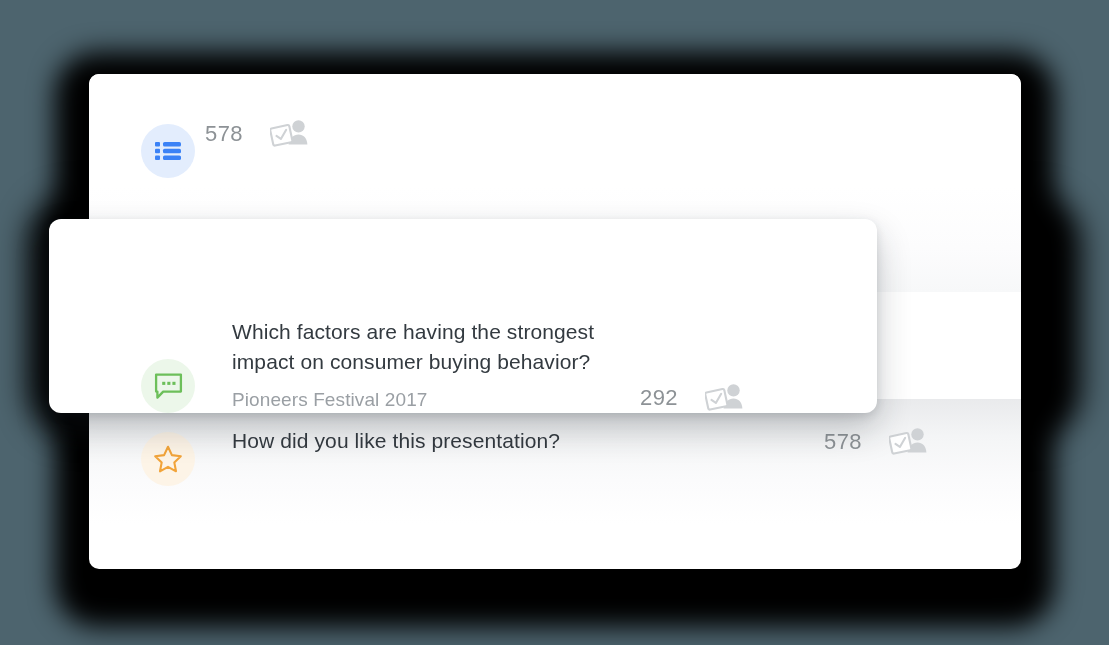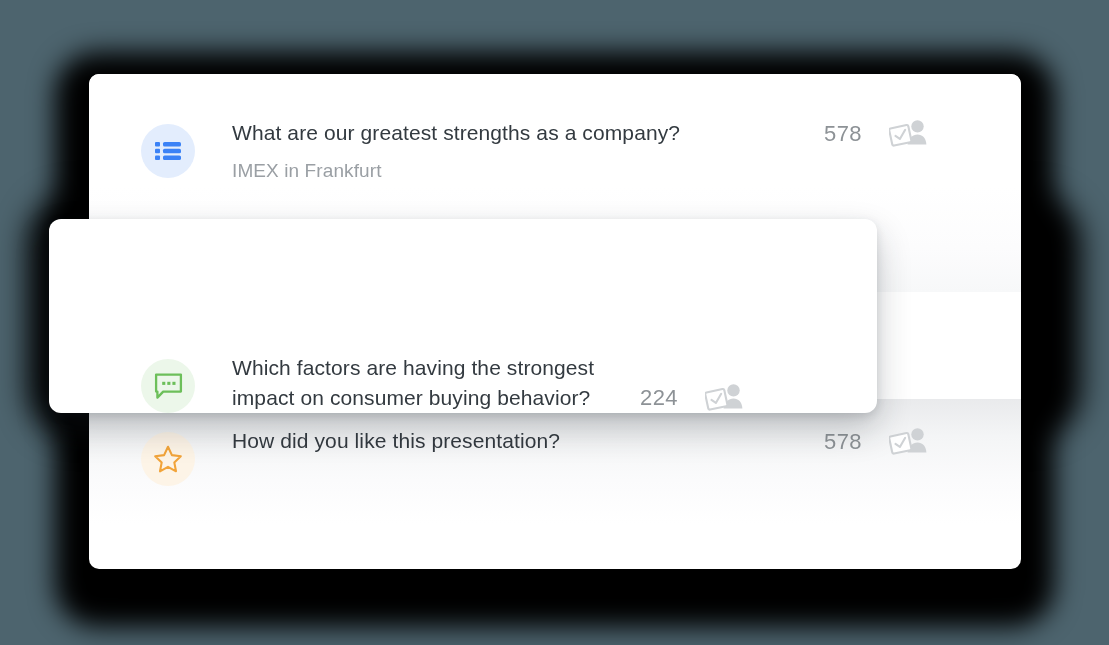--- a/index.html
+++ b/index.html
@@ -152,24 +152,20 @@
   <div class="row row-1">
     <div class="icon-badge badge-list">
       <svg width="26" height="20" viewBox="0 0 26 20" aria-hidden="true">
         <rect x="0" y="1" width="5" height="4.6" rx="1" fill="#3b82f6"></rect>
         <rect x="8" y="1" width="18" height="4.6" rx="1.6" fill="#3b82f6"></rect>
         <rect x="0" y="7.7" width="5" height="4.6" rx="1" fill="#3b82f6"></rect>
         <rect x="8" y="7.7" width="18" height="4.6" rx="1.6" fill="#3b82f6"></rect>
         <rect x="0" y="14.4" width="5" height="4.6" rx="1" fill="#3b82f6"></rect>
         <rect x="8" y="14.4" width="18" height="4.6" rx="1.6" fill="#3b82f6"></rect>
       </svg>
-    </div>
-    <div class="text-block">
-      <div class="q-title">What are our greatest strengths as a company?</div>
-      <div class="q-sub">IMEX in Frankfurt</div>
     </div>
     <div class="meta">
       <span class="count">578</span>
       <span class="respondents-icon">
         <svg width="38" height="30" viewBox="0 0 38 30" aria-hidden="true">
           <circle cx="28.5" cy="7.4" r="6.2" fill="#cfd2d5"></circle>
           <path d="M18.6 25.6 C19.6 19.2 23.6 15.6 28.5 15.6 C33.4 15.6 37 19.2 37.4 25.6 Z" fill="#cfd2d5"></path>
           <g transform="rotate(-12 13 16)">
             <rect x="1.5" y="7.2" width="19.5" height="17.5" rx="1.6" fill="#ffffff" stroke="#cfd2d5" stroke-width="2.1"></rect>
             <path d="M6.4 15.6 L10.1 19.4 L17.2 11.6" fill="none" stroke="#cfd2d5" stroke-width="2.1" stroke-linecap="round" stroke-linejoin="round"></path>
@@ -209,23 +205,24 @@
   <div class="icon-badge badge-chat">
     <svg width="29" height="27" viewBox="0 0 29 27" aria-hidden="true">
       <path d="M2.1 1.6 H26.9 V18.6 H9.2 L3.4 24.6 L3.4 18.6 H2.1 Z" fill="none" stroke="#6cbf5a" stroke-width="2.3" stroke-linejoin="round"></path>
       <rect x="8.2" y="8.8" width="3.1" height="3.1" fill="#6cbf5a"></rect>
       <rect x="13.3" y="8.8" width="3.1" height="3.1" fill="#6cbf5a"></rect>
       <rect x="18.4" y="8.8" width="3.1" height="3.1" fill="#6cbf5a"></rect>
     </svg>
   </div>
   <div class="text-block">
     <div class="q-title">Which factors are having the strongest impact on consumer buying behavior?</div>
+    <div class="q-sub">Pioneers Festival 2017</div>
   </div>
   <div class="meta">
-    <span class="count">224</span>
+    <span class="count">292</span>
     <span class="respondents-icon">
       <svg width="38" height="30" viewBox="0 0 38 30" aria-hidden="true">
         <circle cx="28.5" cy="7.4" r="6.2" fill="#cfd2d5"></circle>
         <path d="M18.6 25.6 C19.6 19.2 23.6 15.6 28.5 15.6 C33.4 15.6 37 19.2 37.4 25.6 Z" fill="#cfd2d5"></path>
         <g transform="rotate(-12 13 16)">
           <rect x="1.5" y="7.2" width="19.5" height="17.5" rx="1.6" fill="#ffffff" stroke="#cfd2d5" stroke-width="2.1"></rect>
           <path d="M6.4 15.6 L10.1 19.4 L17.2 11.6" fill="none" stroke="#cfd2d5" stroke-width="2.1" stroke-linecap="round" stroke-linejoin="round"></path>
         </g>
       </svg>
     </span>

